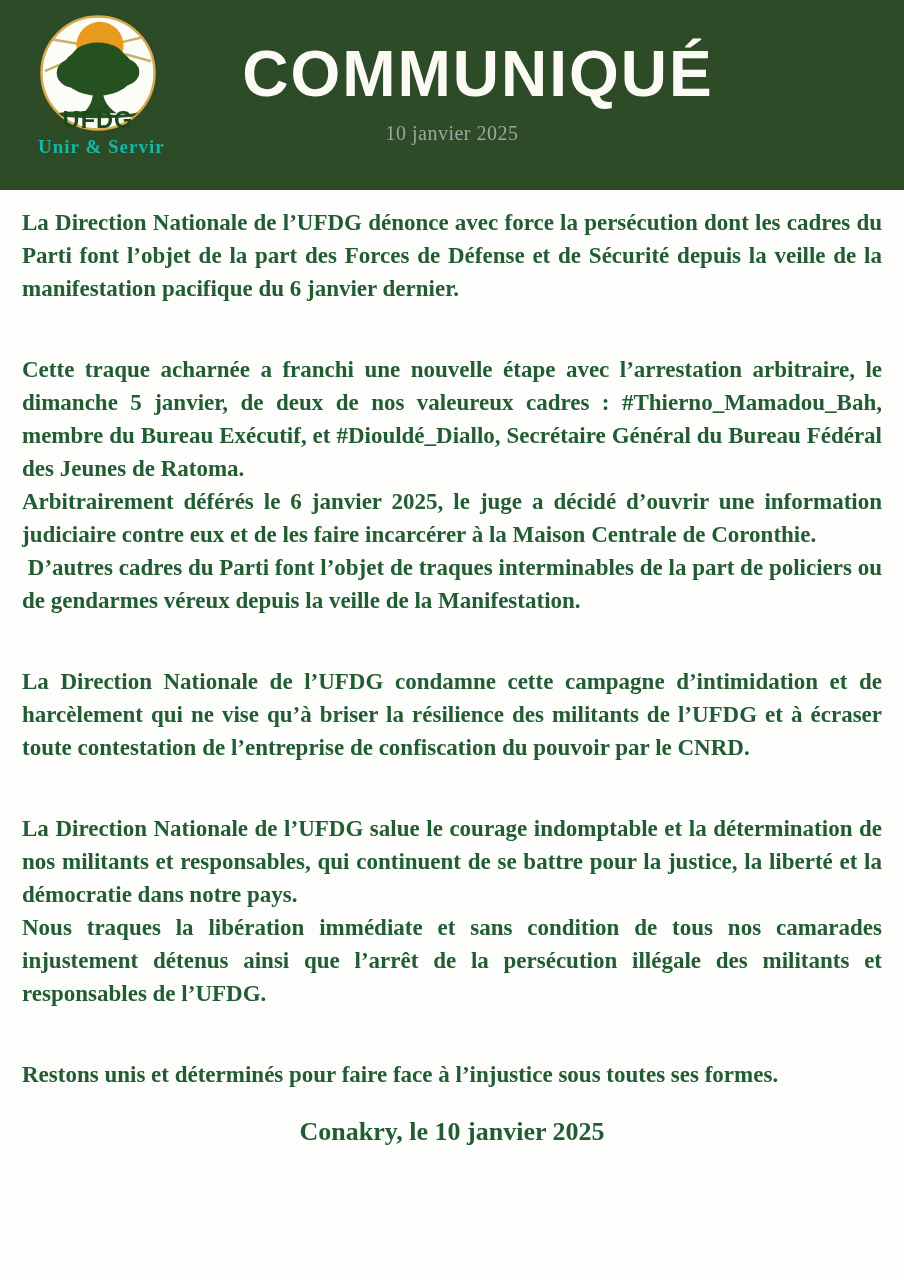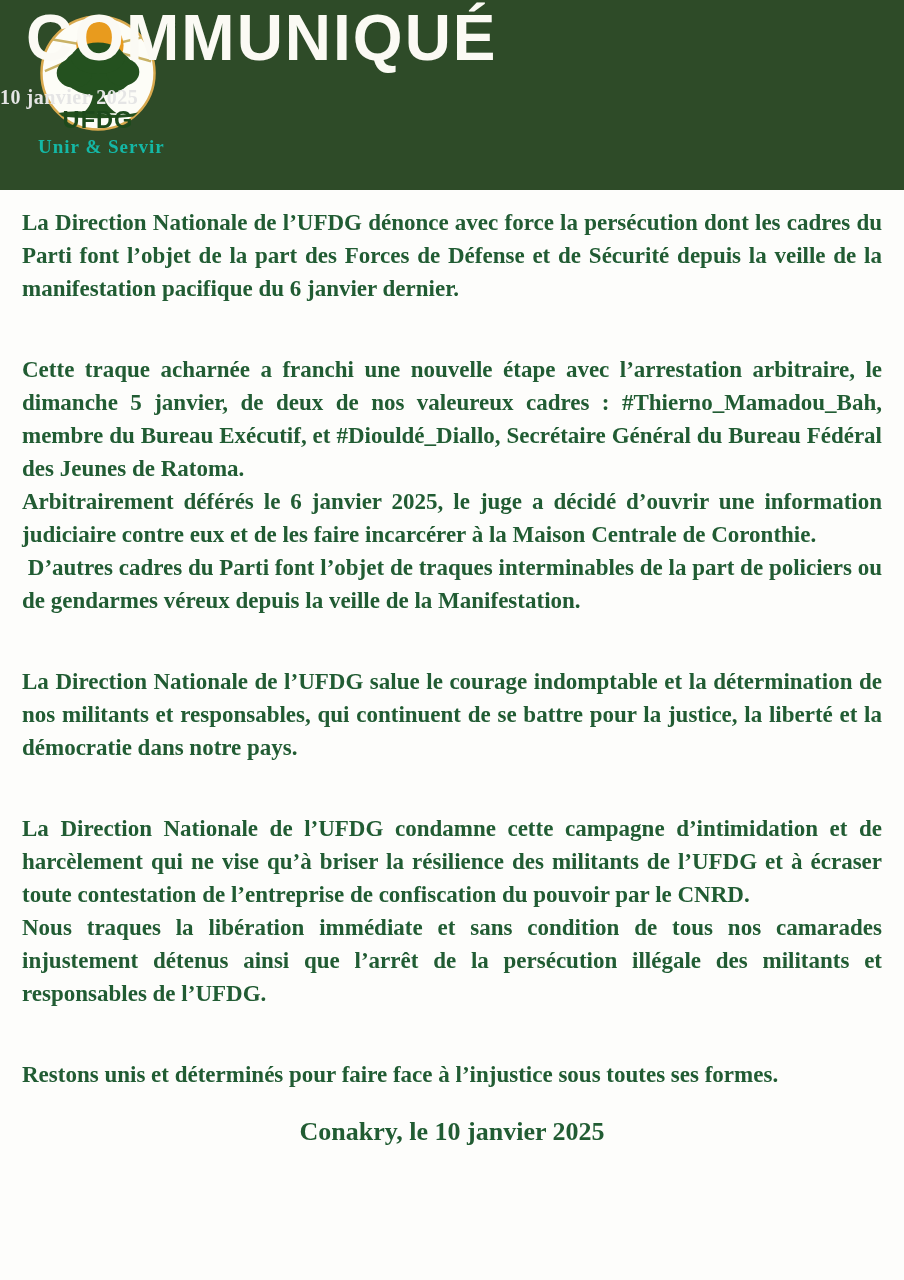--- a/index.html
+++ b/index.html
@@ -24,35 +24,36 @@
   .motto{
     margin-top:4px;
     color:#14b8a6;
     font-weight:bold;
     font-size:19px;
     letter-spacing:1px;
     white-space:nowrap;
   }
   .title-block{
     position:absolute;left:0;top:0;width:100%;
-    text-align:left;
+    text-align:center;
+    padding-top:36px;
   }
   .main-title{
     position:relative;left:26px;
     color:#fbfaf4;
     font-family:"Liberation Sans", sans-serif;
     font-weight:700;
     font-size:64px;
     letter-spacing:2px;
     line-height:76px;
   }
   .header-date{
     margin-top:10px;
-    color:#e5e5e5;
-    font-weight:bold;
+    color:#a3a3a3;
+    font-weight:normal;
     font-size:20px;
     letter-spacing:0.5px;
   }
   
   .doc-body{
     padding:16px 22px 0 22px;
     color:#215c33;
   }
   .doc-body p{
     margin:0;
@@ -119,22 +120,22 @@
       <div class="main-title">COMMUNIQUÉ</div>
       <div class="header-date">10 janvier 2025</div>
     </div>
   </div>
 
   <div class="doc-body">
     <p>La Direction Nationale de l’UFDG dénonce avec force la persécution dont les cadres du Parti font l’objet de la part des Forces de Défense et de Sécurité depuis la veille de la manifestation pacifique du 6 janvier dernier.</p>
     <p class="gap">Cette traque acharnée a franchi une nouvelle étape avec l’arrestation arbitraire, le dimanche 5 janvier, de deux de nos valeureux cadres : #Thierno_Mamadou_Bah, membre du Bureau Exécutif, et #Diouldé_Diallo, Secrétaire Général du Bureau Fédéral des Jeunes de Ratoma.</p>
     <p>Arbitrairement déférés le 6 janvier 2025, le juge a décidé d’ouvrir une information judiciaire contre eux et de les faire incarcérer à la Maison Centrale de Coronthie.</p>
     <p>&nbsp;D’autres cadres du Parti font l’objet de traques interminables de la part de policiers ou de gendarmes véreux depuis la veille de la Manifestation.</p>
+    <p class="gap">La Direction Nationale de l’UFDG condamne cette campagne d’intimidation et de harcèlement qui ne vise qu’à briser la résilience des militants de l’UFDG et à écraser toute contestation de l’entreprise de confiscation du pouvoir par le CNRD.</p>
     <p class="gap">La Direction Nationale de l’UFDG salue le courage indomptable et la détermination de nos militants et responsables, qui continuent de se battre pour la justice, la liberté et la démocratie dans notre pays.</p>
-    <p class="gap">La Direction Nationale de l’UFDG condamne cette campagne d’intimidation et de harcèlement qui ne vise qu’à briser la résilience des militants de l’UFDG et à écraser toute contestation de l’entreprise de confiscation du pouvoir par le CNRD.</p>
     <p>Nous traques la libération immédiate et sans condition de tous nos camarades injustement détenus ainsi que l’arrêt de la persécution illégale des militants et responsables de l’UFDG.</p>
     <p class="gap">Restons unis et déterminés pour faire face à l’injustice sous toutes ses formes.</p>
 
     <div class="closing">
       <div>Conakry, le 10 janvier 2025</div>
     </div>
   </div>
 
 </div>
 

